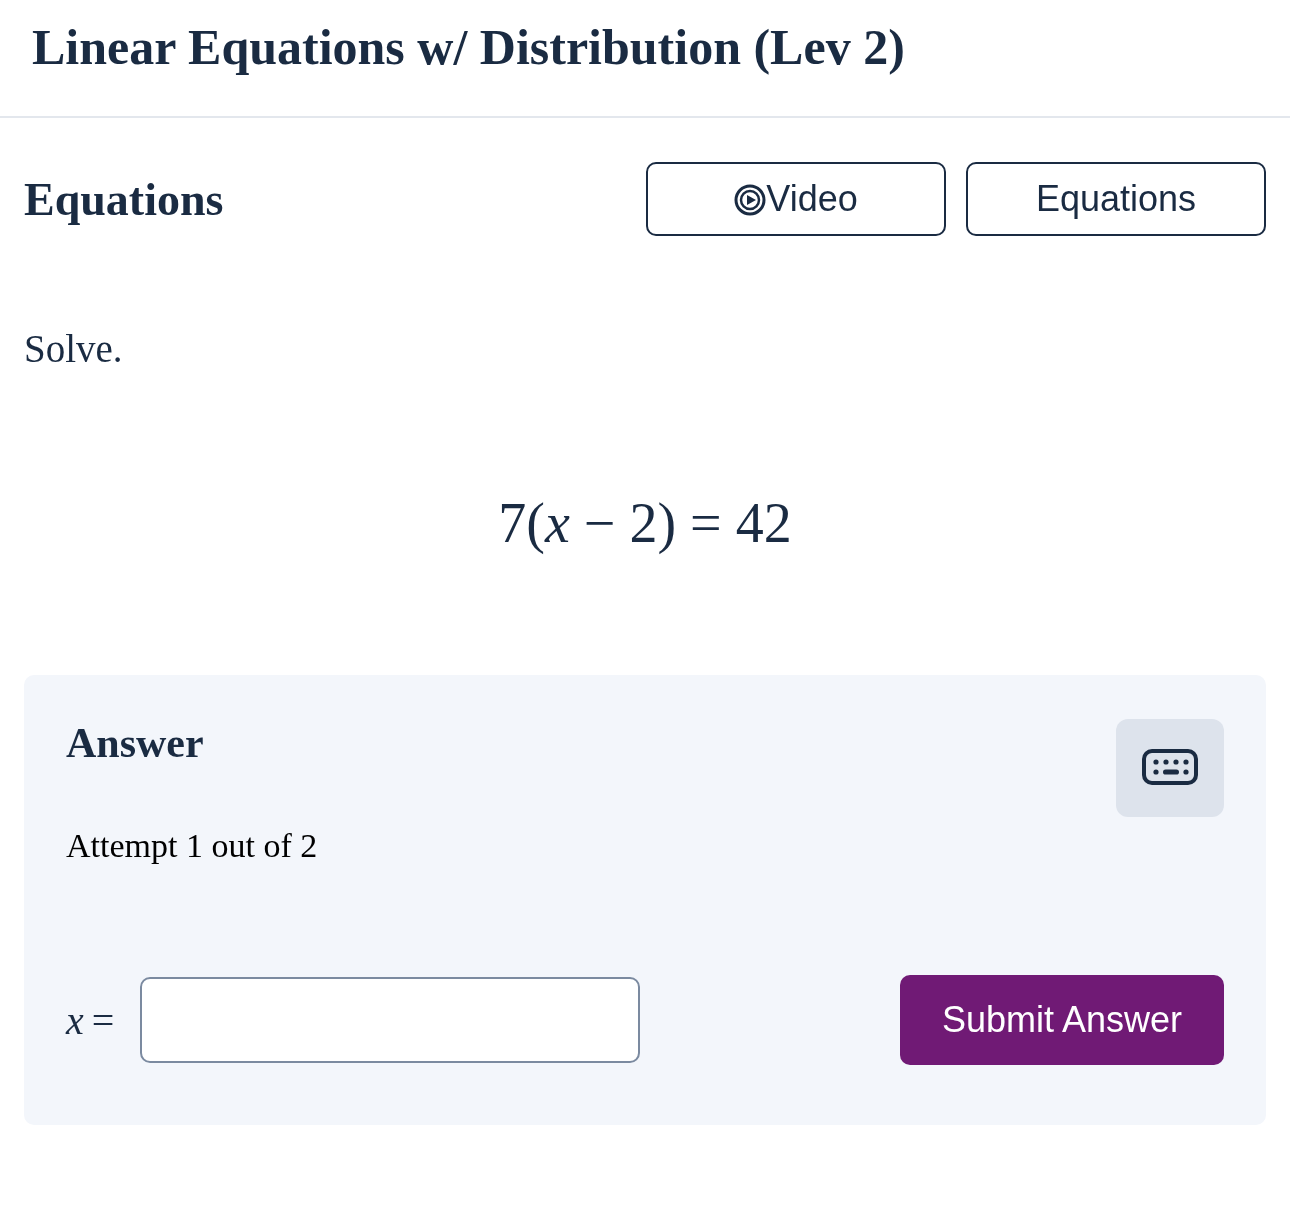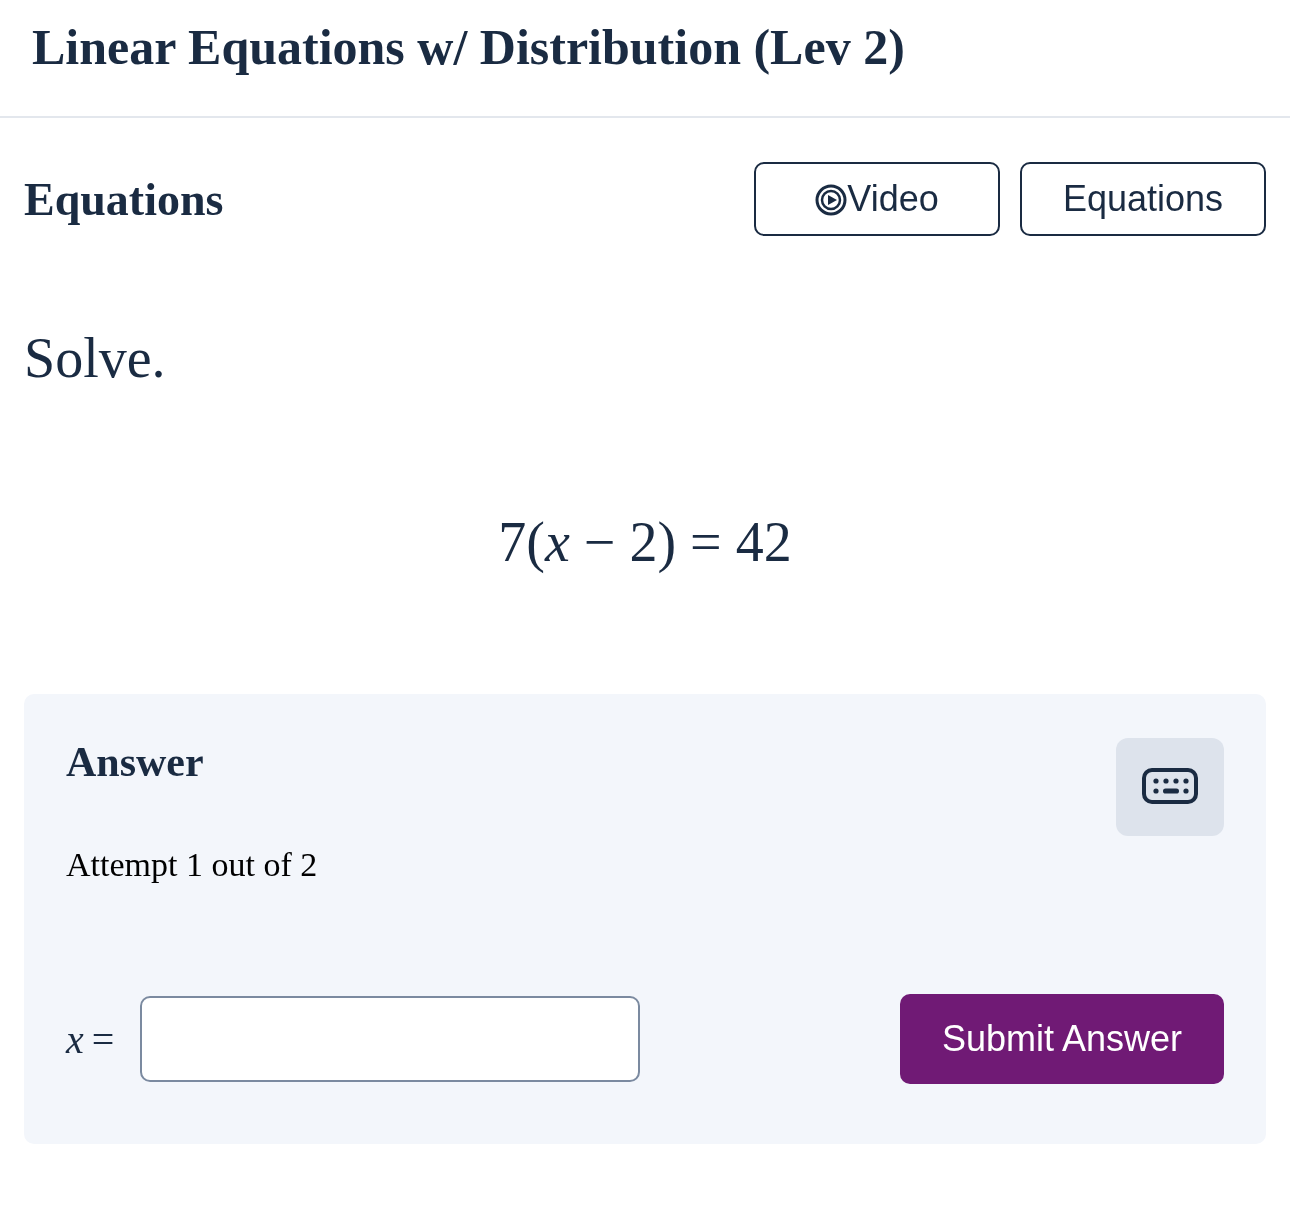--- a/index.html
+++ b/index.html
@@ -42,32 +42,32 @@
     gap: 20px;
   }
   .btn-outline {
     border: 2px solid #1a2b42;
     border-radius: 10px;
     background: #fff;
     font-family: "Helvetica Neue", Arial, sans-serif;
     font-size: 36px;
     color: #1a2b42;
     padding: 14px 0;
-    width: 246px;
+    width: 300px;
     display: flex;
     align-items: center;
     justify-content: center;
     cursor: pointer;
   }
   .play-icon {
     width: 32px; height: 32px;
     display: inline-block;
   }
   .prompt {
-    font-size: 56px;
+    font-size: 39px;
     margin: 0 0 120px 0;
   }
   .equation {
     font-family: Georgia, 'Times New Roman', serif;
     font-size: 56px;
     text-align: center;
     margin-bottom: 120px;
   }
   .equation .var { font-style: italic; }
   .answer-box {

